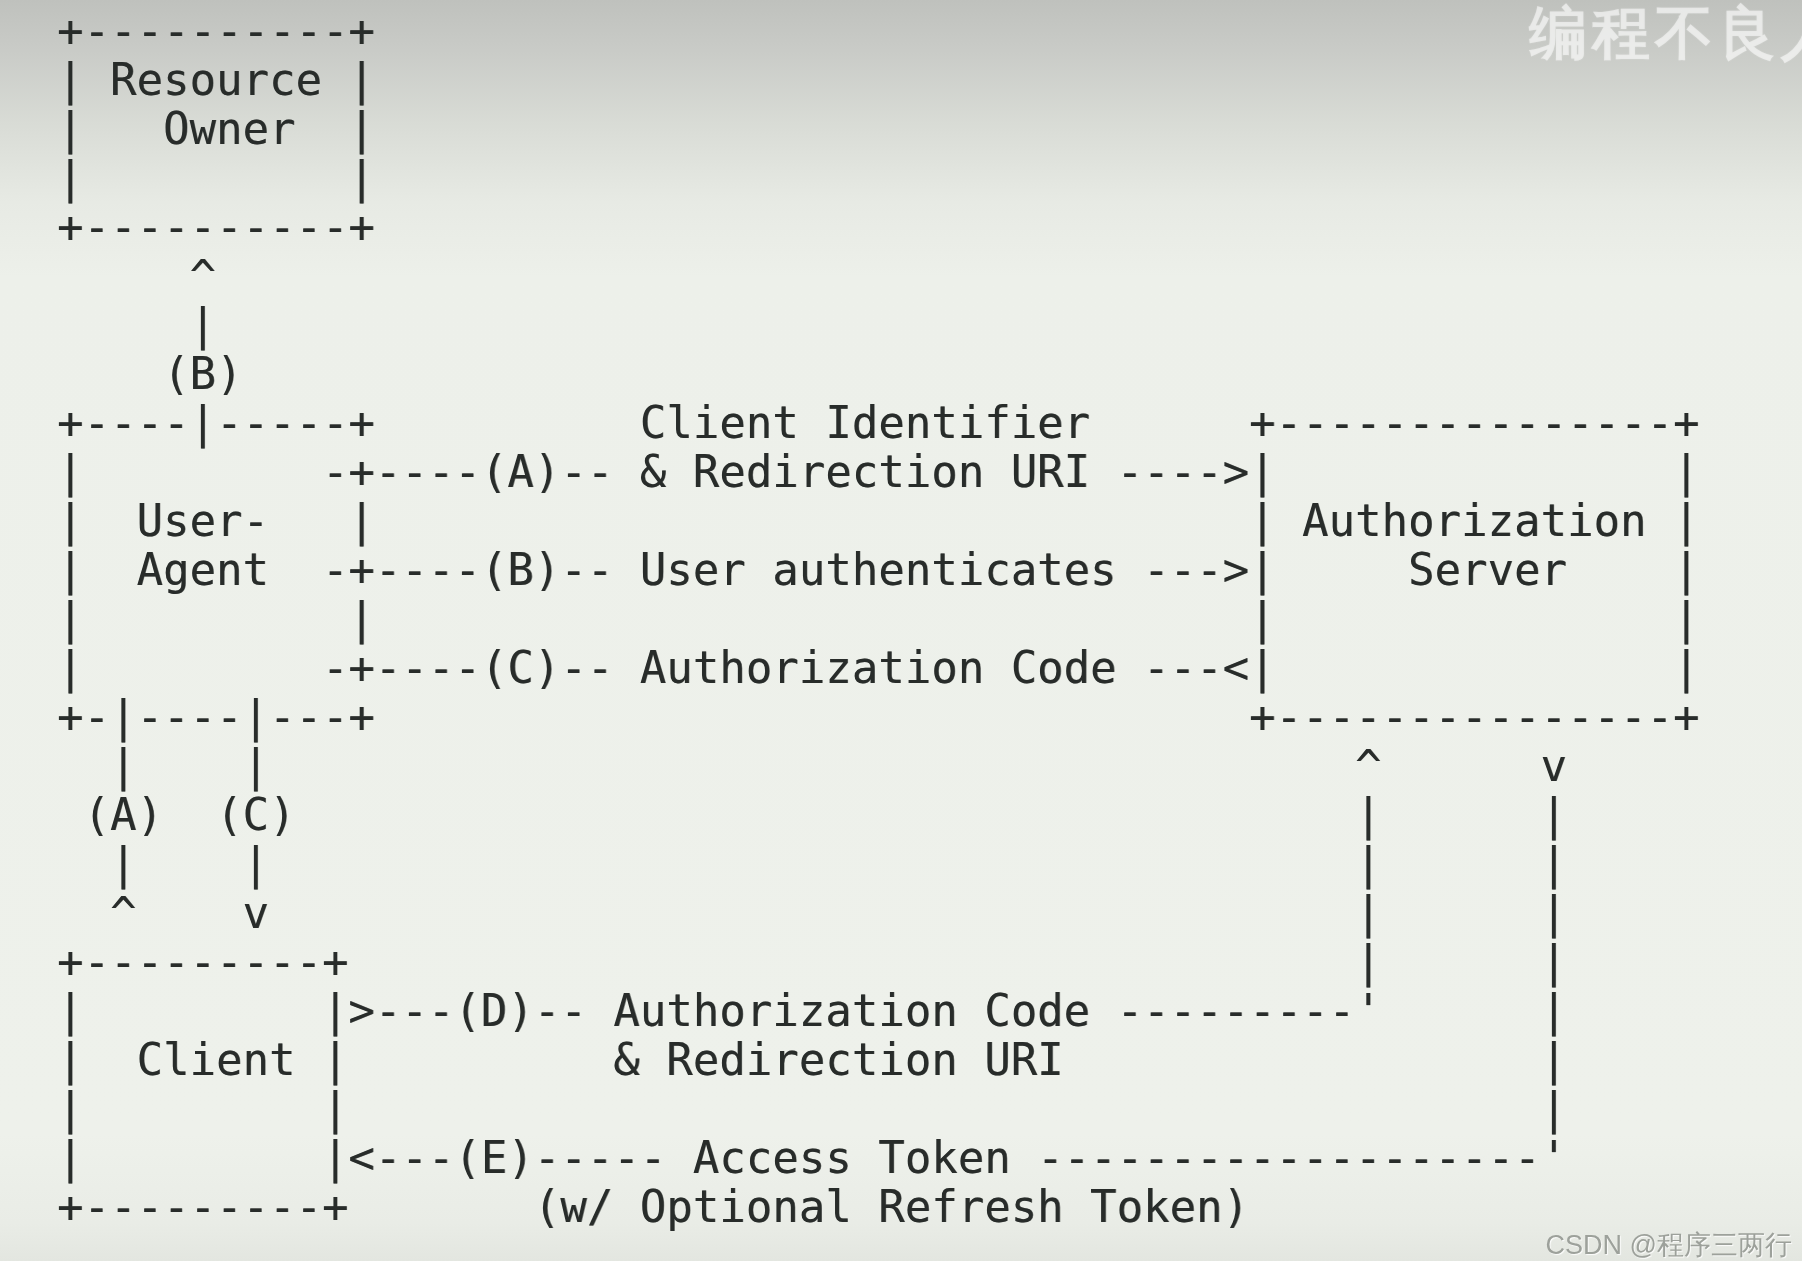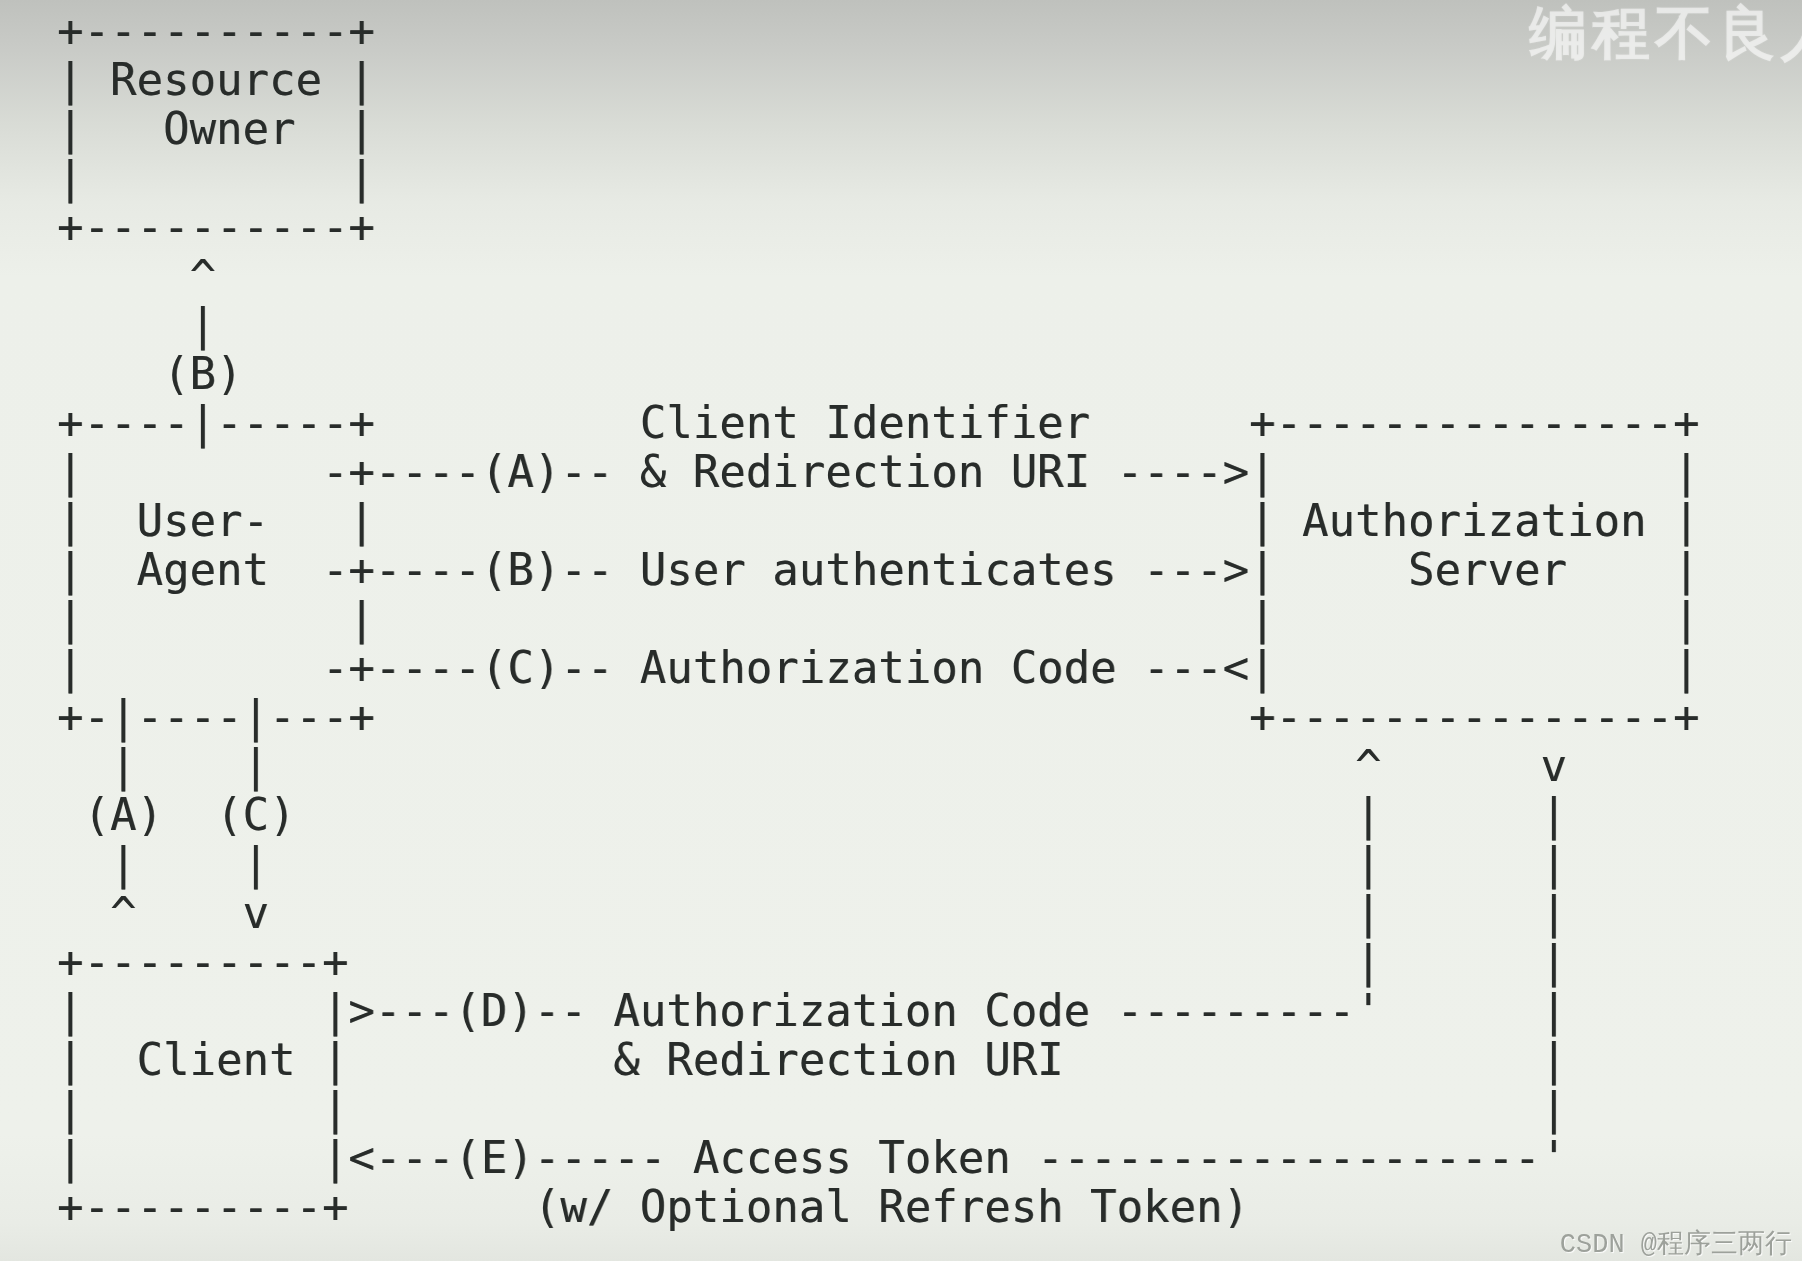--- a/index.html
+++ b/index.html
@@ -44,21 +44,21 @@
     line-height: 66px;
     letter-spacing: 5px;
     color: rgba(255, 255, 255, 0.52);
     white-space: nowrap;
     text-shadow: 0 0 2px rgba(255, 255, 255, 0.25);
   }
   .wm-bottom-right {
     position: absolute;
     right: 10px;
     bottom: 1px;
-    font-family: Liberation Mono, monospace;
+    font-family: Liberation Sans, sans-serif;
     font-size: 27px;
     line-height: 30px;
     color: #9da19b;
     text-shadow: 1px 1px 1px rgba(255, 255, 255, 0.9);
     white-space: nowrap;
   }
 </style>
 </head>
 <body>
 

